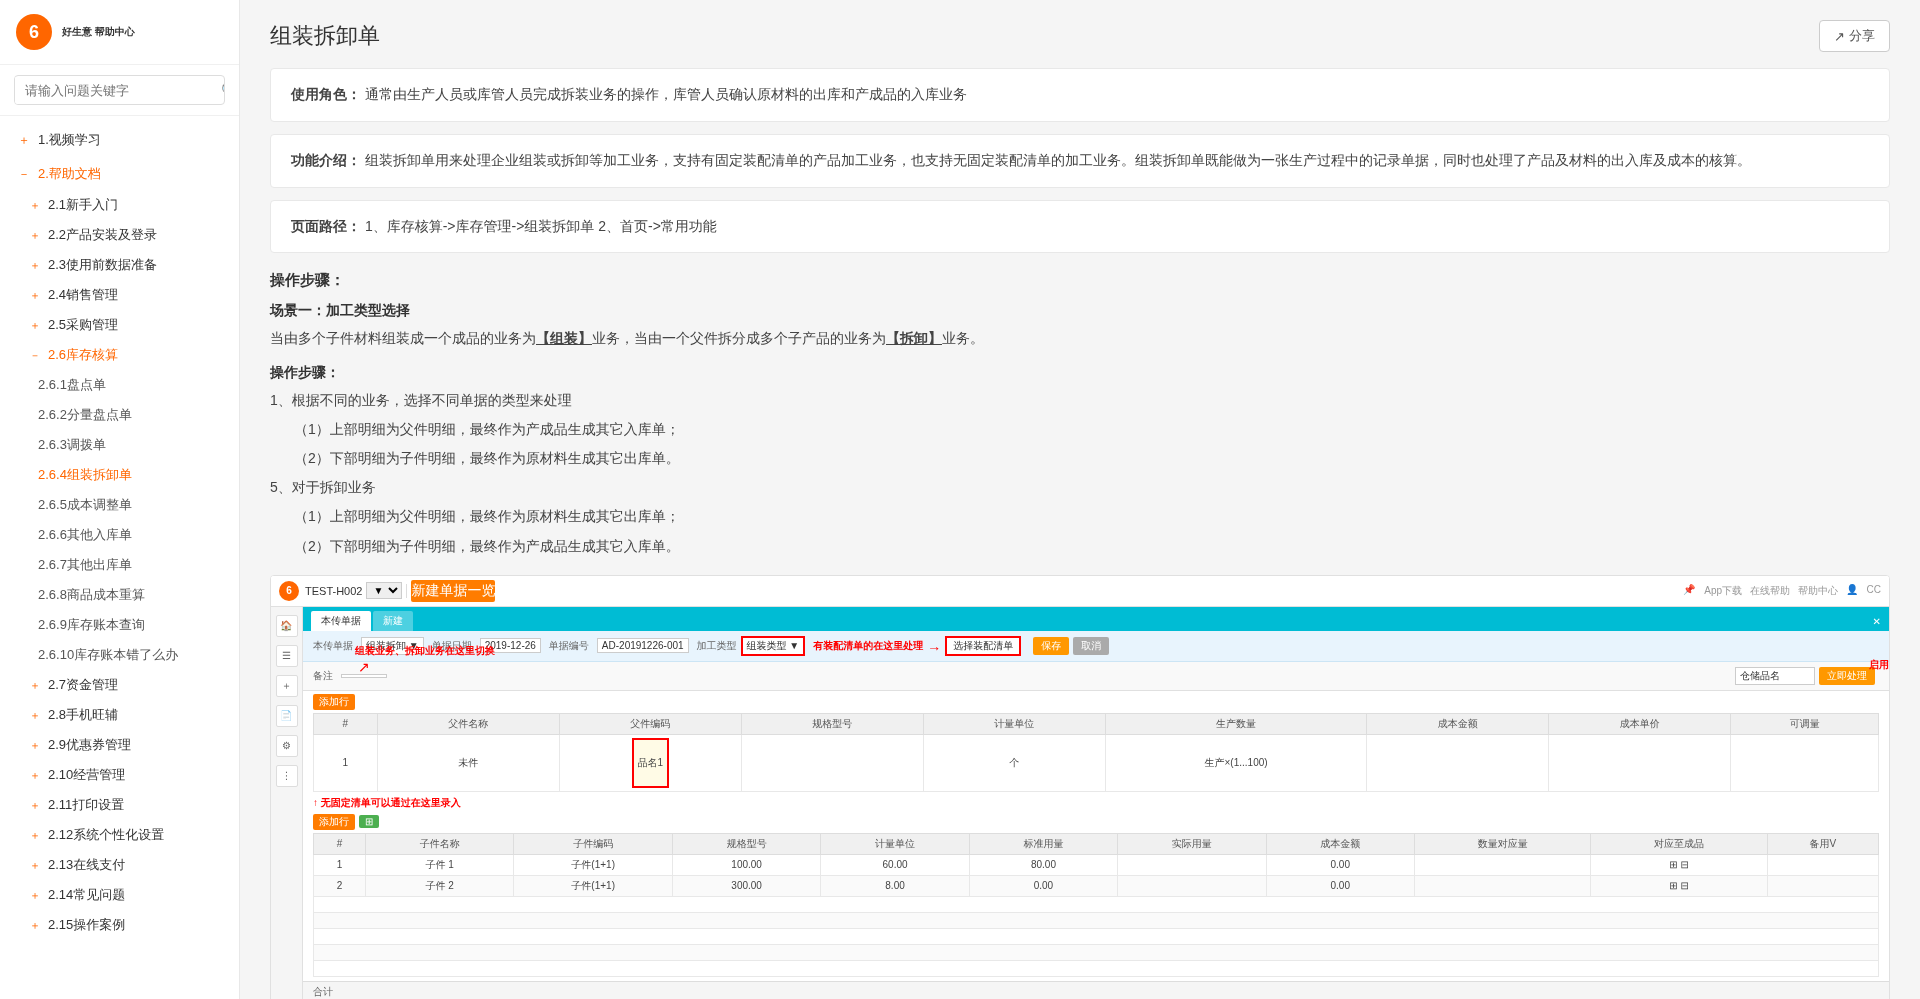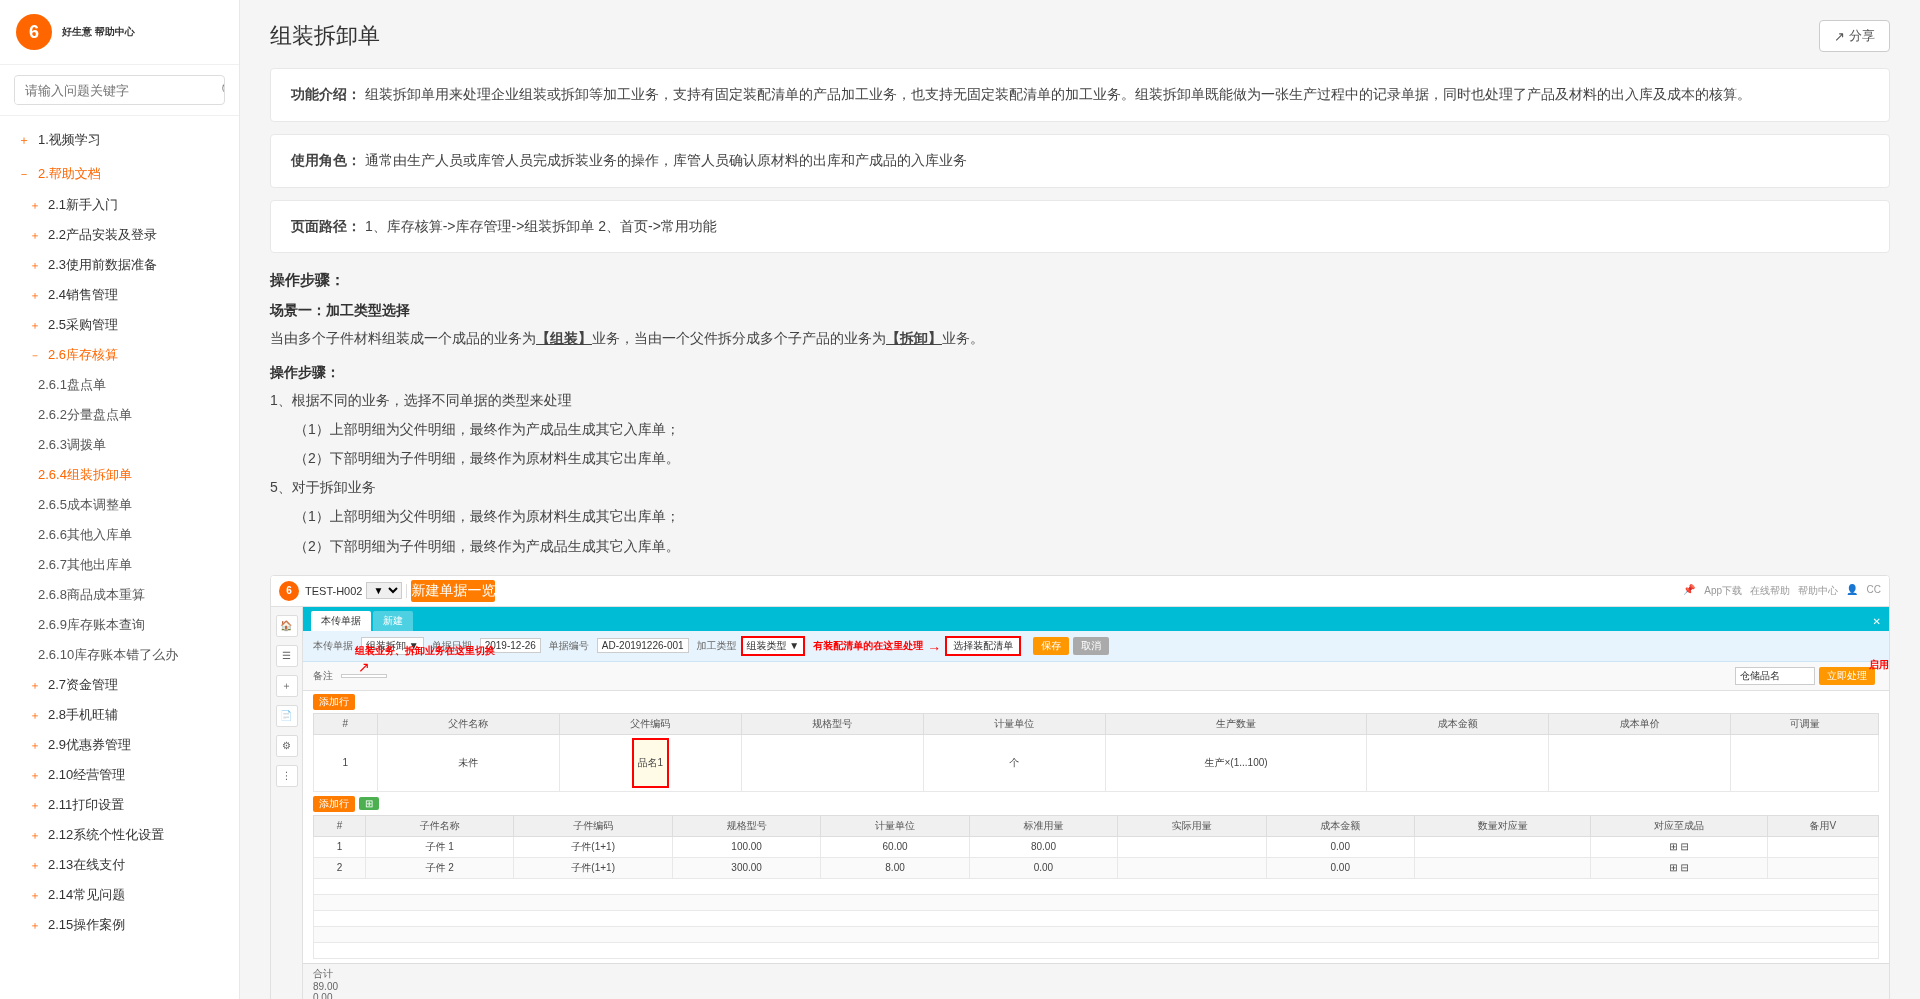--- a/index.html
+++ b/index.html
@@ -502,27 +502,27 @@
     <h1 class="page-title">组装拆卸单</h1>
     <button class="share-btn">
       <span style="font-size:13px;">↗</span>
       <span>分享</span>
     </button>
   </div>
 
   <div class="content-body">
 
     <div class="info-card">
+      <span class="bold-text">使用角色：</span>
+      <span>通常由生产人员或库管人员完成拆装业务的操作，库管人员确认原材料的出库和产成品的入库业务</span>
+    </div>
+
+    <div class="info-card">
       <span class="bold-text">功能介绍：</span>
       <span>组装拆卸单用来处理企业组装或拆卸等加工业务，支持有固定装配清单的产品加工业务，也支持无固定装配清单的加工业务。组装拆卸单既能做为一张生产过程中的记录单据，同时也处理了产品及材料的出入库及成本的核算。</span>
-    </div>
-
-    <div class="info-card">
-      <span class="bold-text">使用角色：</span>
-      <span>通常由生产人员或库管人员完成拆装业务的操作，库管人员确认原材料的出库和产成品的入库业务</span>
     </div>
 
     <div class="info-card">
       <span class="bold-text">页面路径：</span>
       <span>1、库存核算-&gt;库存管理-&gt;组装拆卸单 2、首页-&gt;常用功能</span>
     </div>
 
     <div class="section-title">操作步骤：</div>
 
     <div class="sub-section-title">场景一：加工类型选择</div>
@@ -655,20 +655,23 @@
                     <td></td>
                     <td>个</td>
                     <td>生产×(1...100)</td>
                     <td></td>
                     <td></td>
                     <td></td>
                   </tr>
                 </tbody>
               </table>
 
+              <div style="margin-top:4px;position:relative;">
+                <span style="color:red;font-size:10px;font-weight:bold;">↑ 无固定清单可以通过在这里录入</span>
+              </div>
             </div>
 
             <div style="padding:0 10px 4px 10px;">
               <div style="display:flex;gap:4px;margin-bottom:3px;align-items:center;">
                 <div style="background:#ff7c00;color:#fff;border-radius:2px;padding:1px 6px;font-size:10px;">添加行</div>
                 <div style="background:#4caf50;color:#fff;border-radius:2px;padding:1px 6px;font-size:10px;">⊞</div>
               </div>
               <table class="sim-table">
                 <thead>
                   <tr>

